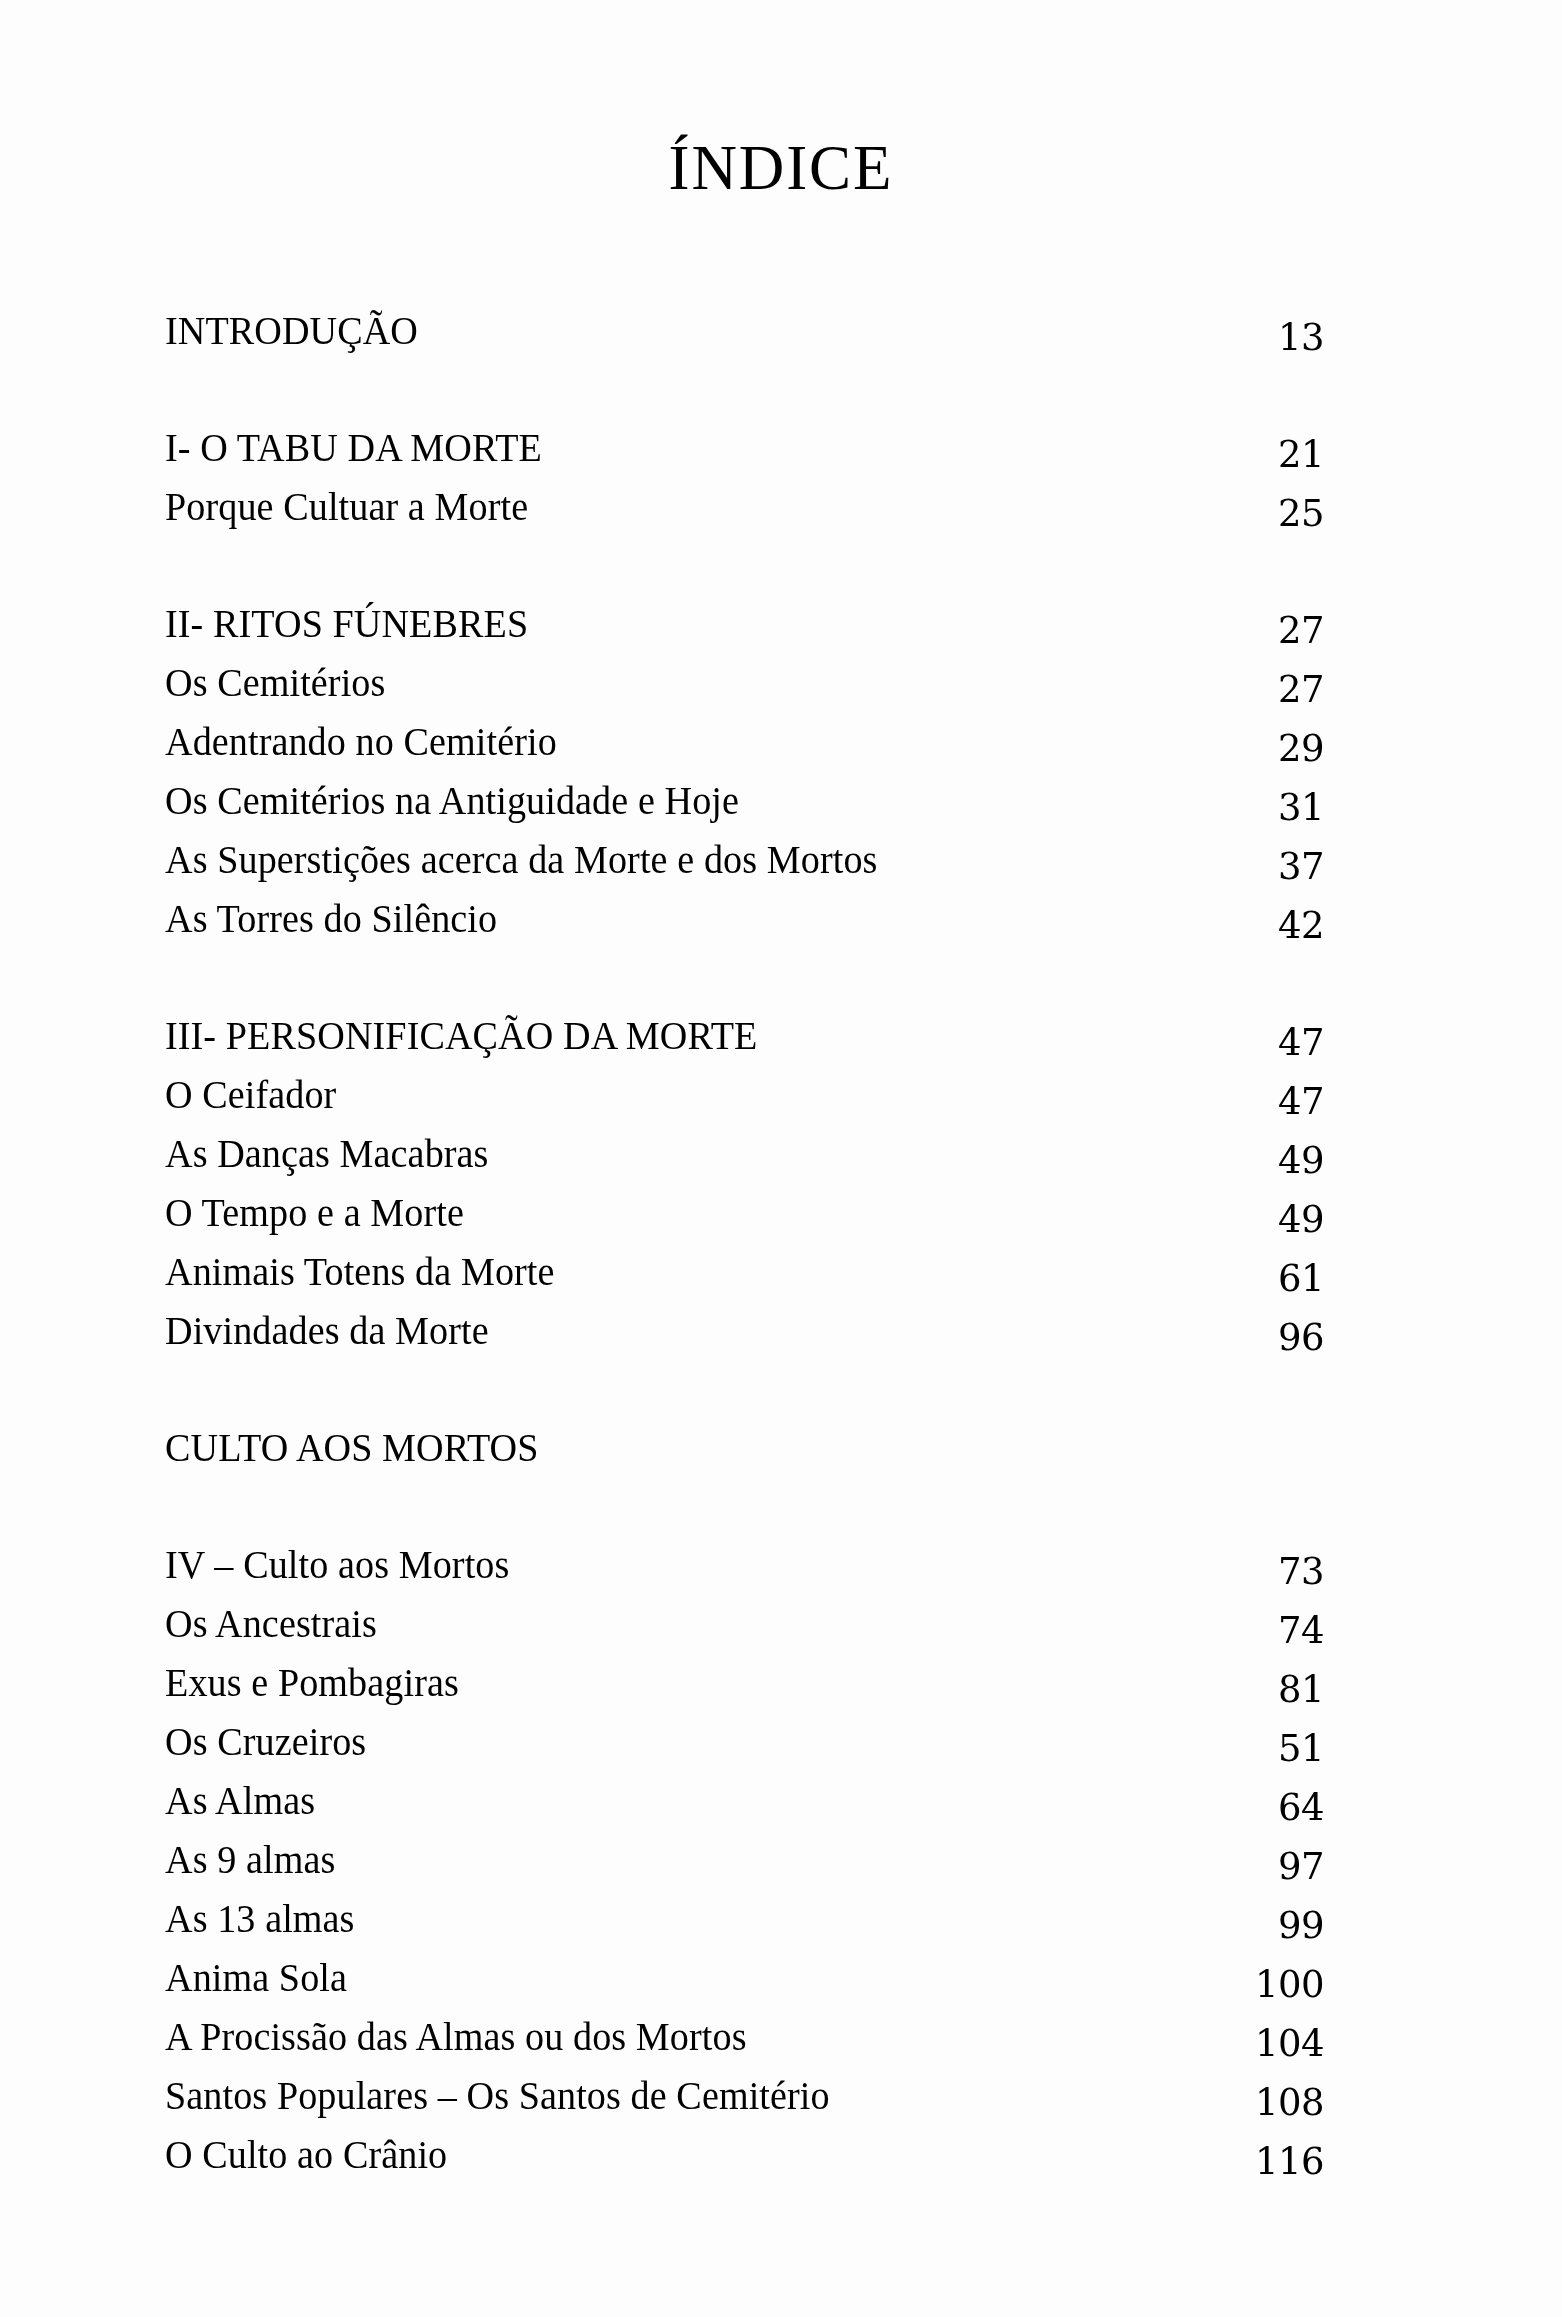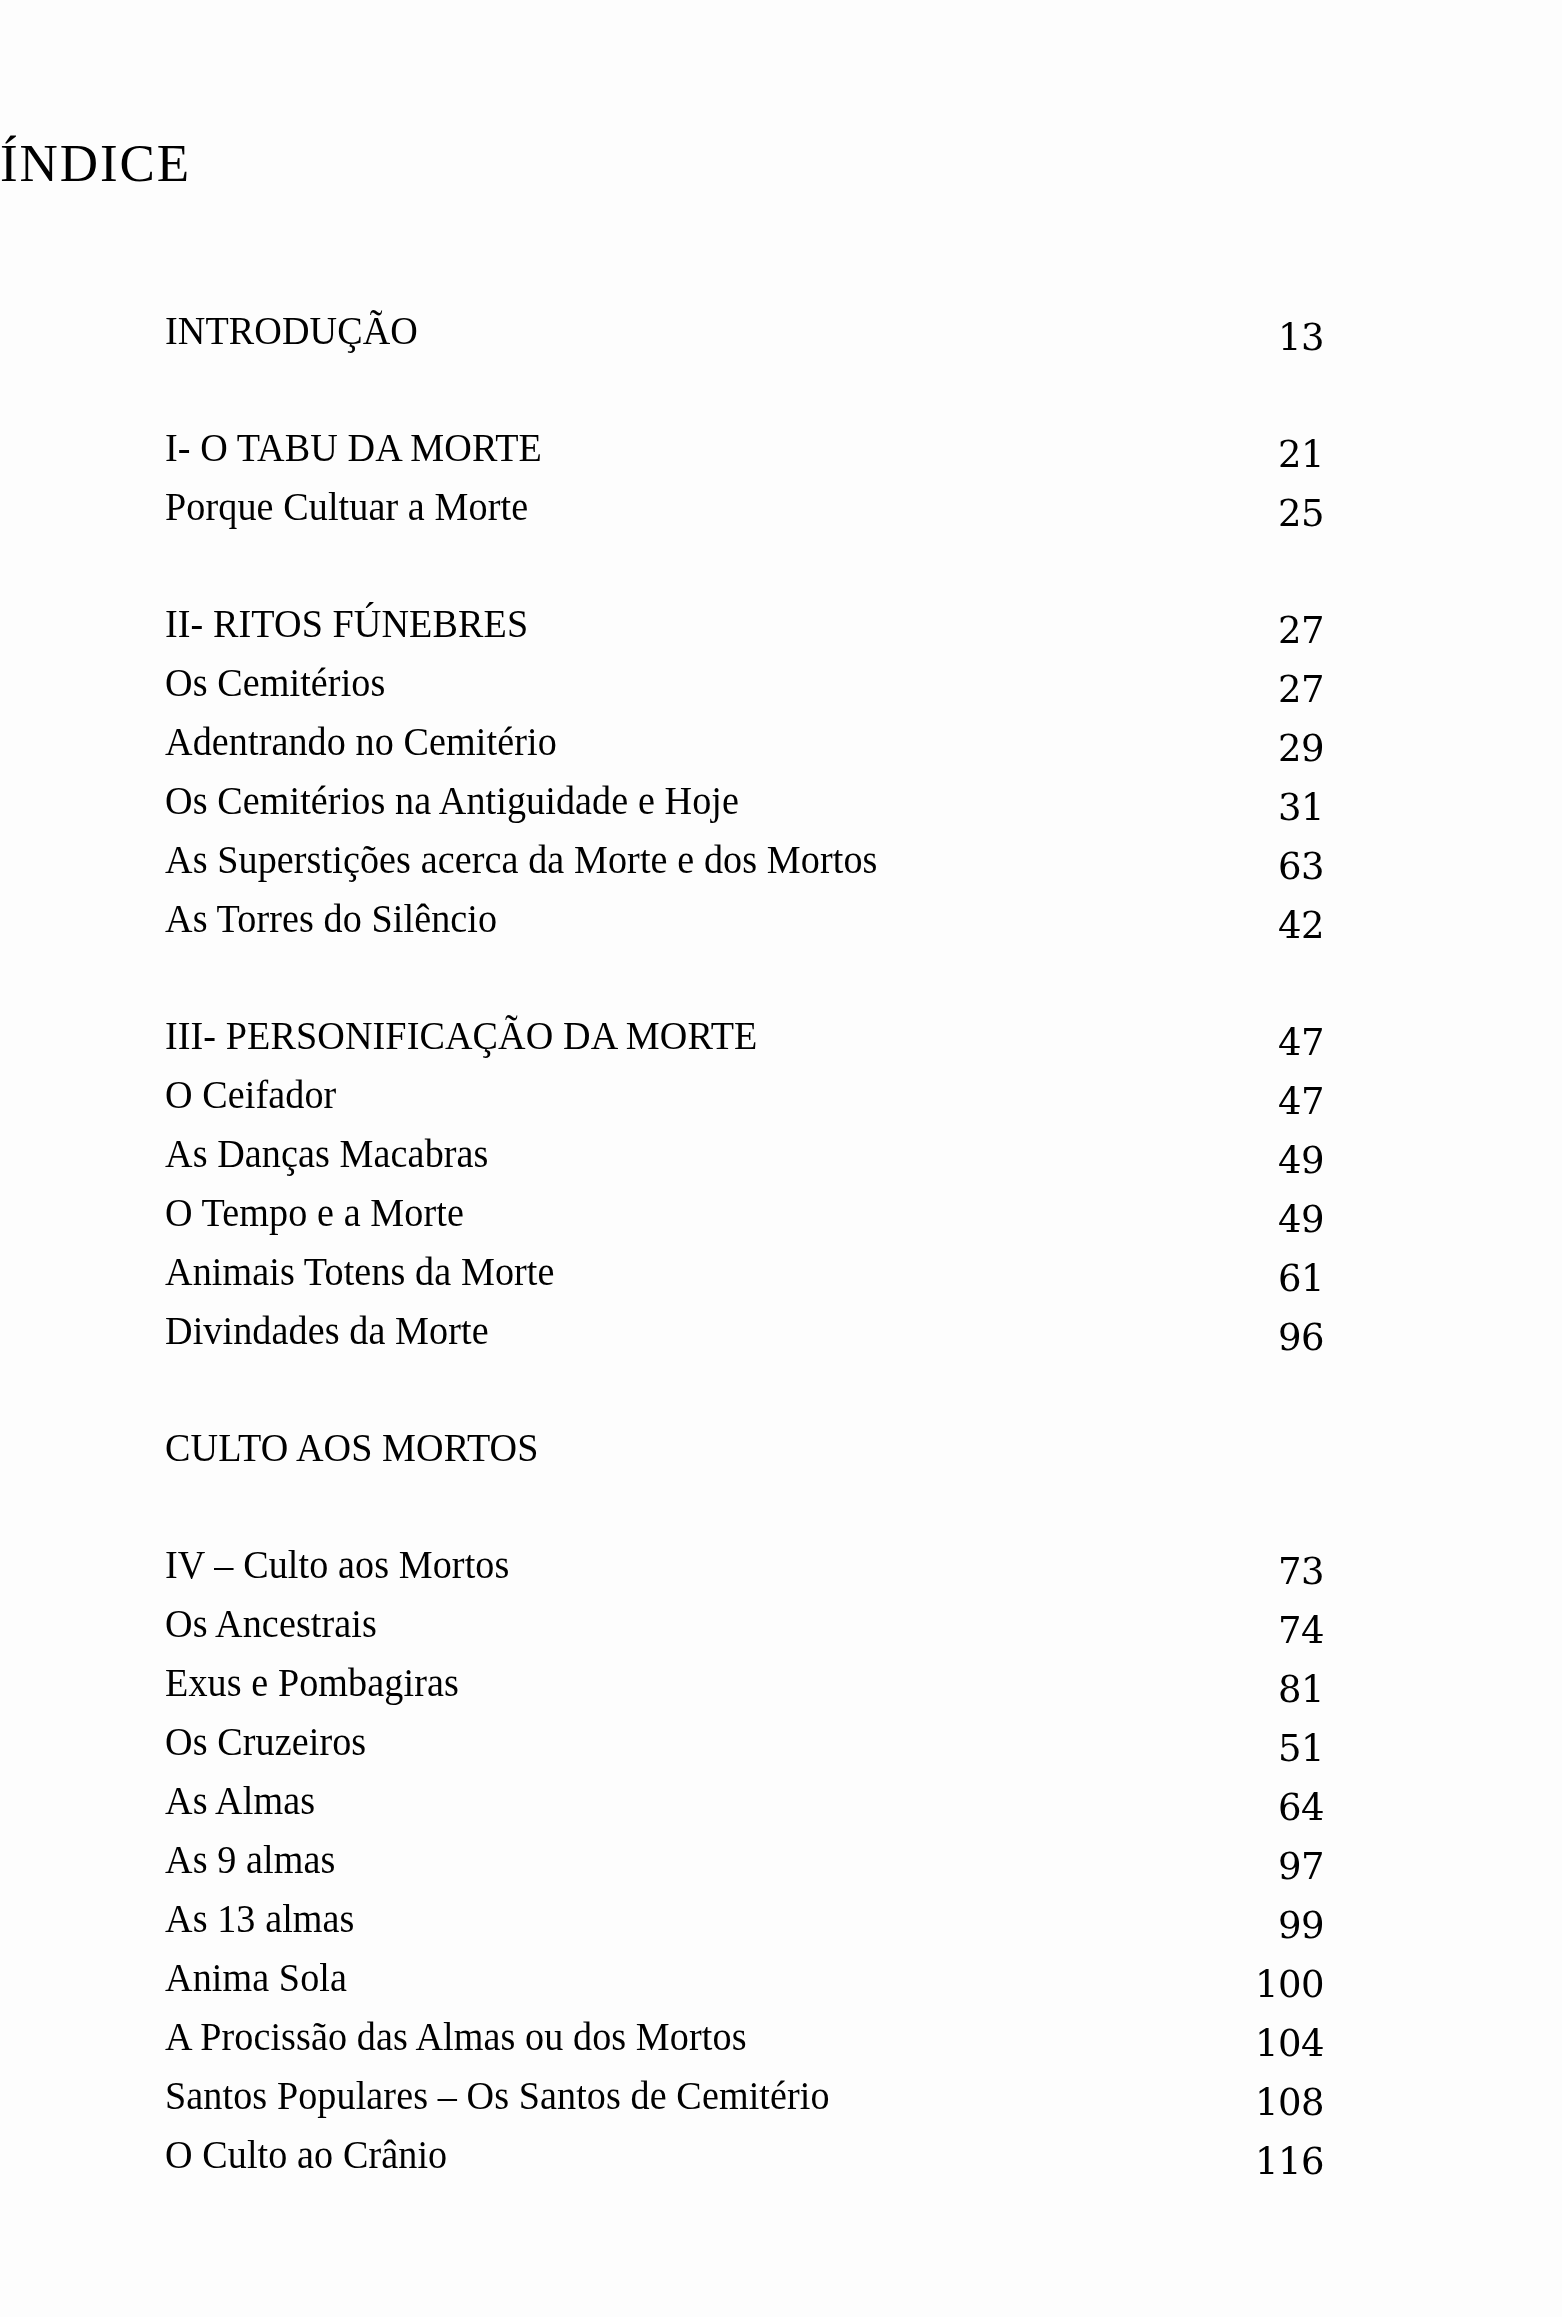--- a/index.html
+++ b/index.html
@@ -20,22 +20,22 @@
     position: absolute;
     inset: 0;
     background: #fdfdfd;
   }
 
   .page-title {
     position: absolute;
     top: 137px;
     left: 0;
     width: 1562px;
-    text-align: left;
-    font-size: 53px;
+    text-align: center;
+    font-size: 63px;
     line-height: 1;
     font-weight: 400;
     letter-spacing: 1.9px;
     color: #000;
     font-family: "Liberation Serif", "DejaVu Serif", serif;
   }
 
   .toc {
     position: absolute;
     top: 301px;
@@ -132,21 +132,21 @@
           <span class="toc-page">29</span>
         </div>
         <div class="toc-row">
           <span class="toc-label">Os Cemitérios na Antiguidade e Hoje</span>
           <span class="toc-spacer"></span>
           <span class="toc-page">31</span>
         </div>
         <div class="toc-row">
           <span class="toc-label">As Superstições acerca da Morte e dos Mortos</span>
           <span class="toc-spacer"></span>
-          <span class="toc-page">63</span>
+          <span class="toc-page">37</span>
         </div>
         <div class="toc-row">
           <span class="toc-label">As Torres do Silêncio</span>
           <span class="toc-spacer"></span>
           <span class="toc-page">42</span>
         </div>
       </div>
       <div class="group-gap"></div>
       <div class="toc-group">
         <div class="toc-row">

